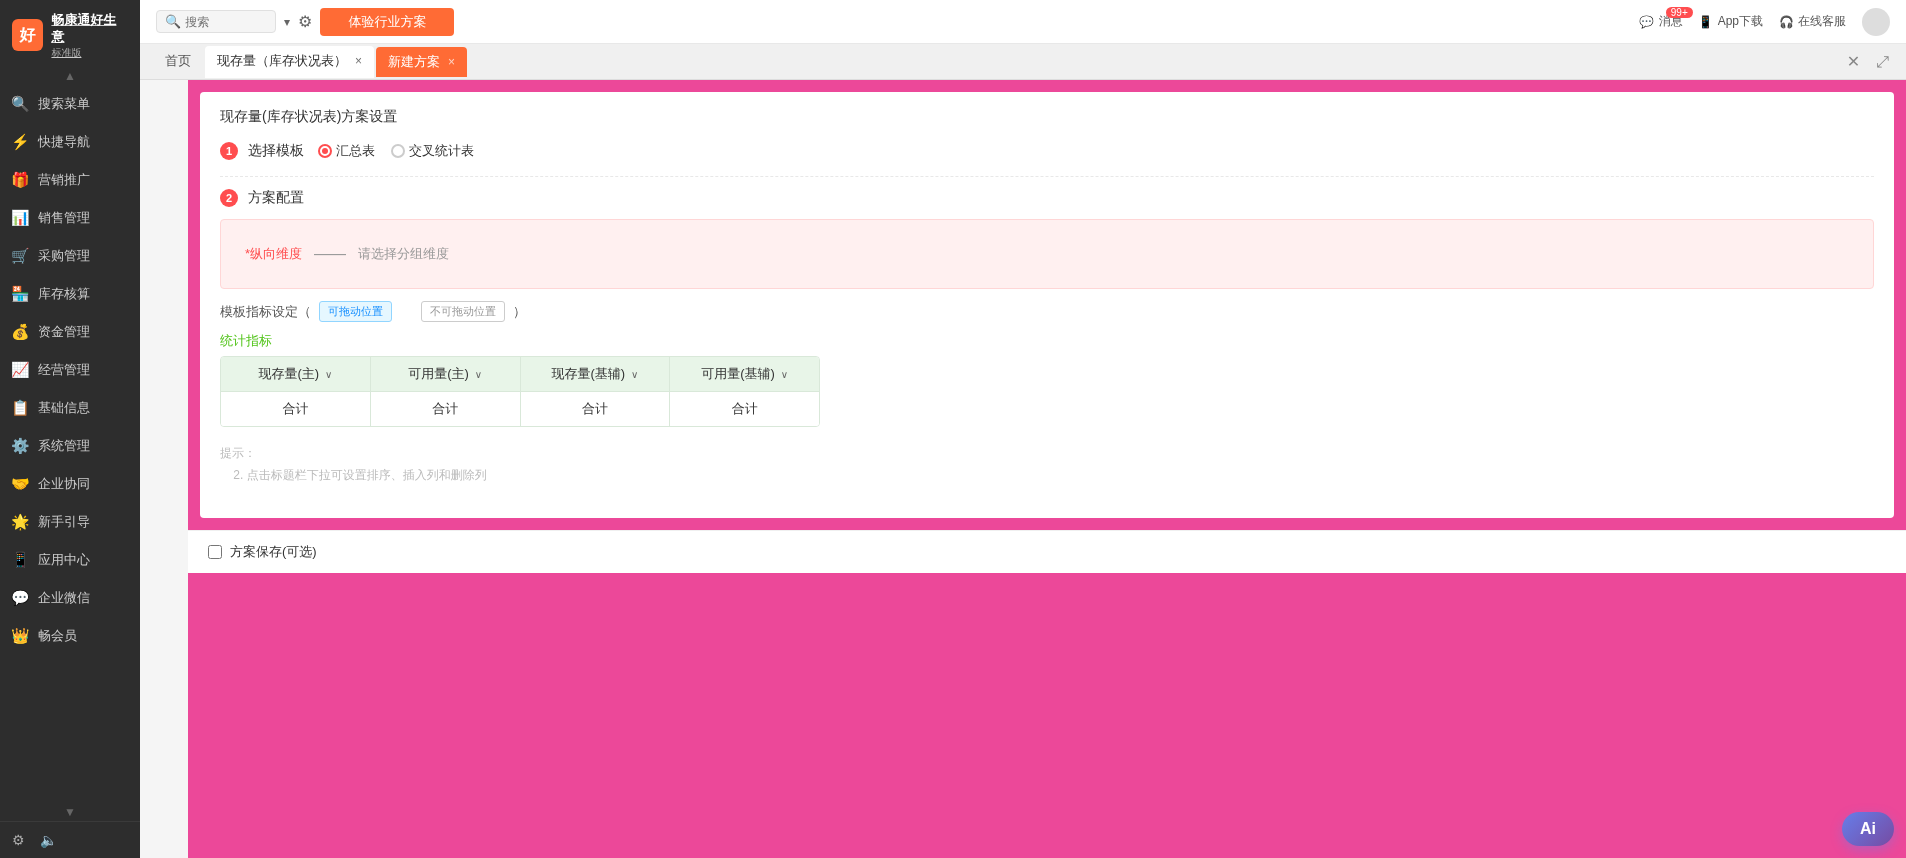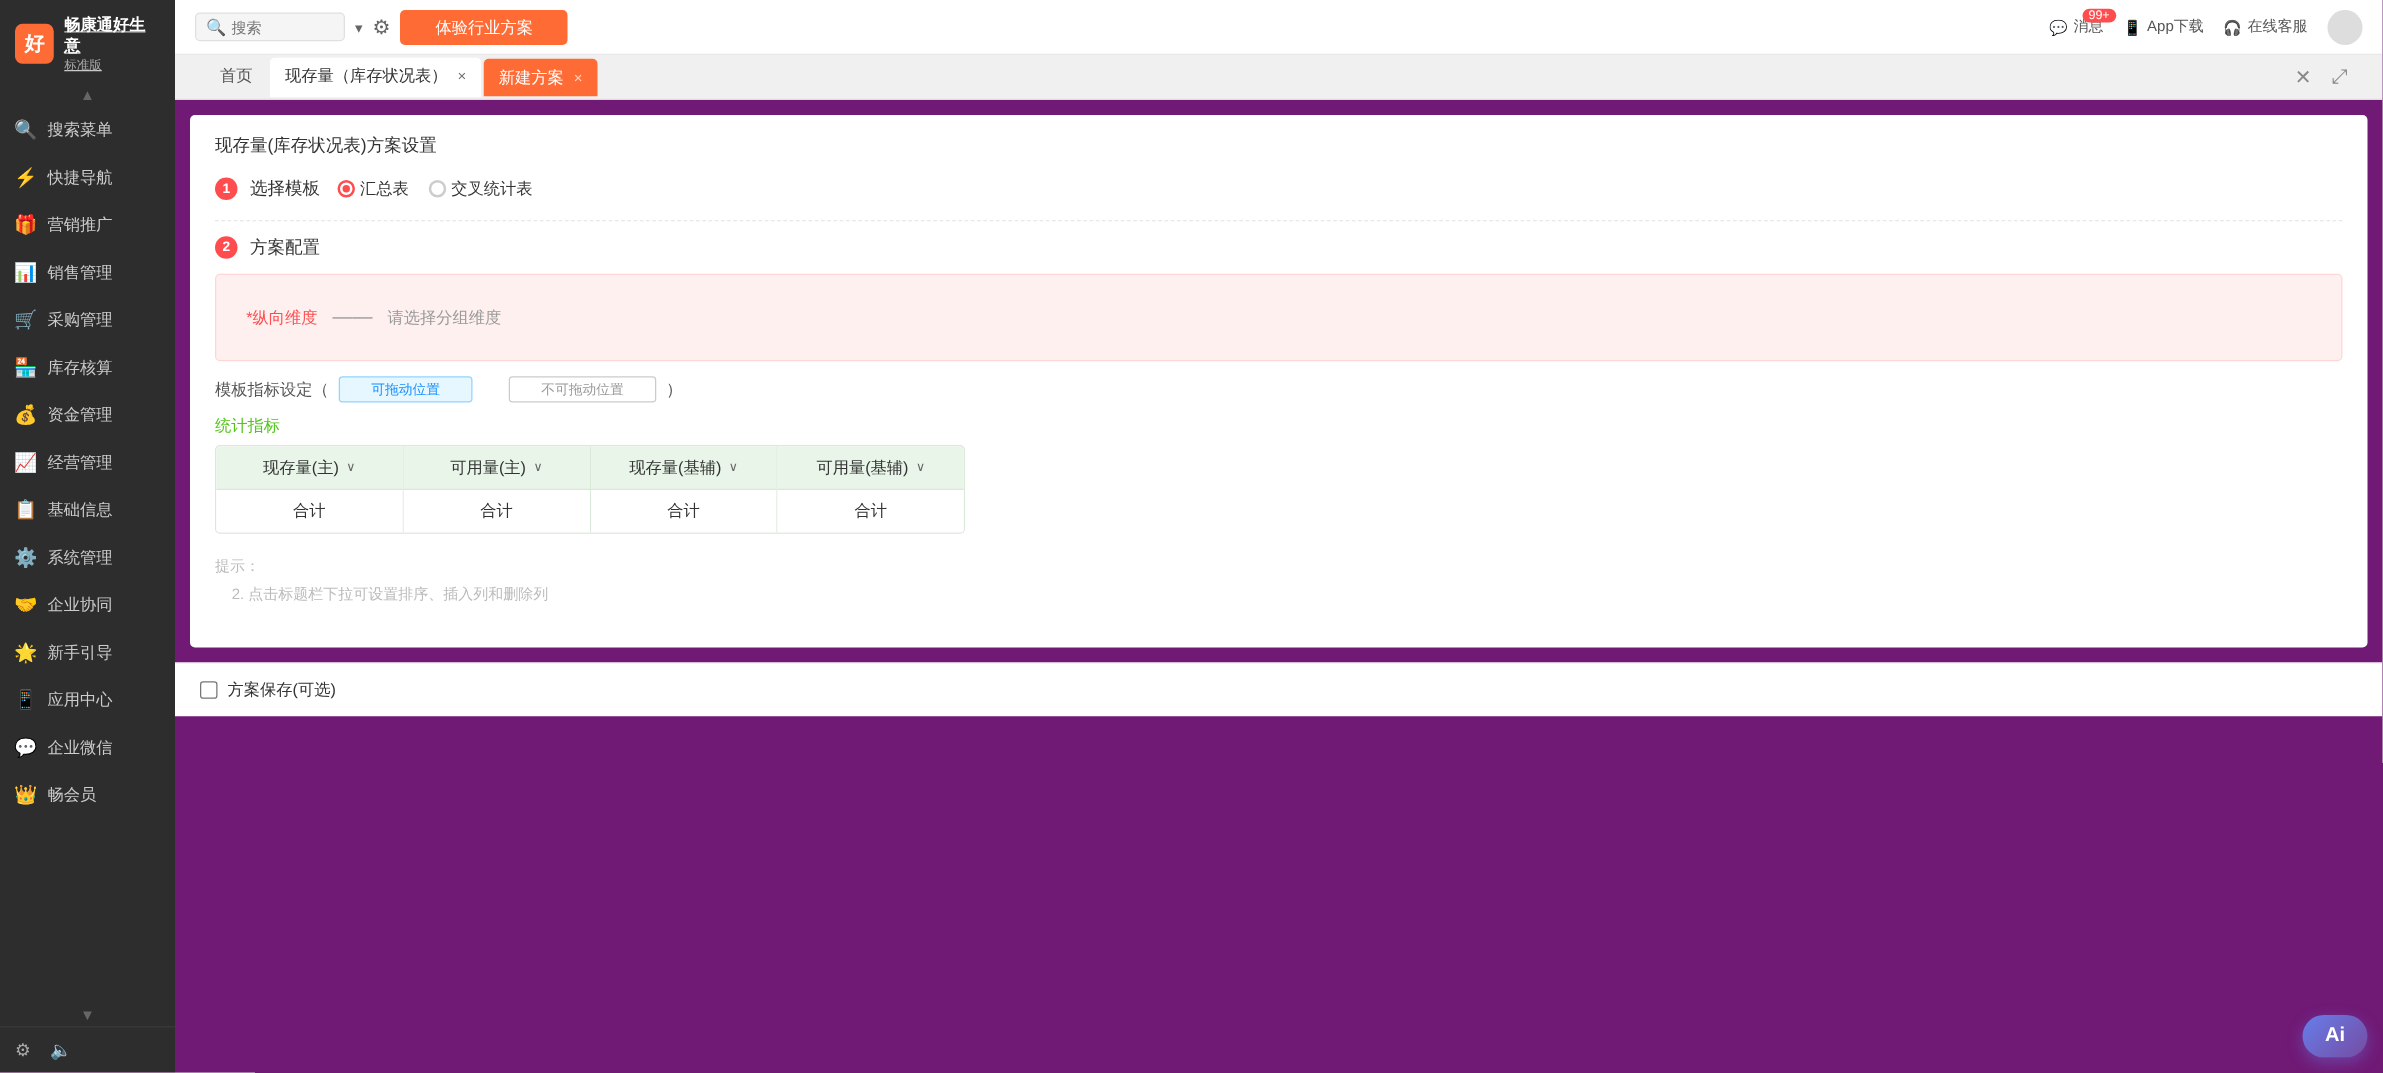--- a/index.html
+++ b/index.html
@@ -166,21 +166,21 @@
       justify-content: center;
       font-size: 11px;
       color: #888;
     }
 
     
     .tabbar {
       background: #f0f0f0;
       display: flex;
       align-items: center;
-      padding: 0 24px;
+      padding: 0 13px;
       border-bottom: 1px solid #ddd;
       min-height: 36px;
     }
     .tab {
       display: flex;
       align-items: center;
       gap: 4px;
       padding: 6px 12px;
       font-size: 13px;
       cursor: pointer;
@@ -201,23 +201,24 @@
       font-size: 12px;
       color: inherit;
       margin-left: 4px;
       opacity: 0.7;
     }
 
     
     .content-area {
       flex: 1;
       overflow-y: auto;
-      background: #701a75;
+      background: #ec4899;
       padding: 0;
       position: relative;
+      margin-left: 48px;
     }
     .panel {
       background: #fff;
       margin: 12px;
       border-radius: 4px;
       padding: 16px 20px;
     }
     .panel-title {
       font-size: 14px;
       color: #333;
@@ -339,21 +340,21 @@
     .indicator-settings-label {
       font-size: 13px;
       color: #555;
       display: flex;
       align-items: center;
       gap: 8px;
       margin-bottom: 10px;
     }
     .indicator-tag {
       display: inline-block;
-      padding: 2px 25px;
+      padding: 2px 8px;
       border-radius: 3px;
       font-size: 11px;
       border: 1px solid #d9d9d9;
     }
     .tag-draggable {
       background: #e6f7ff;
       border-color: #91d5ff;
       color: #1890ff;
     }
     .tag-non-draggable {

